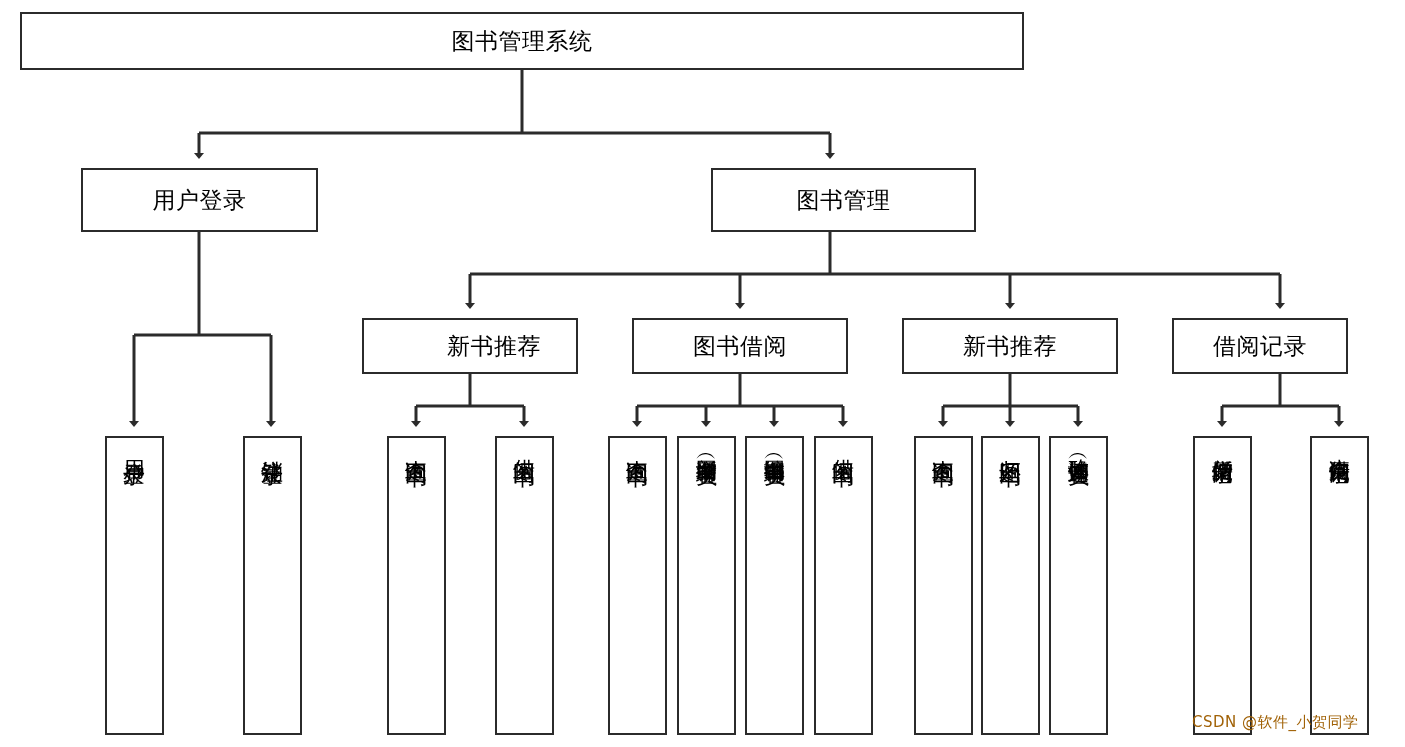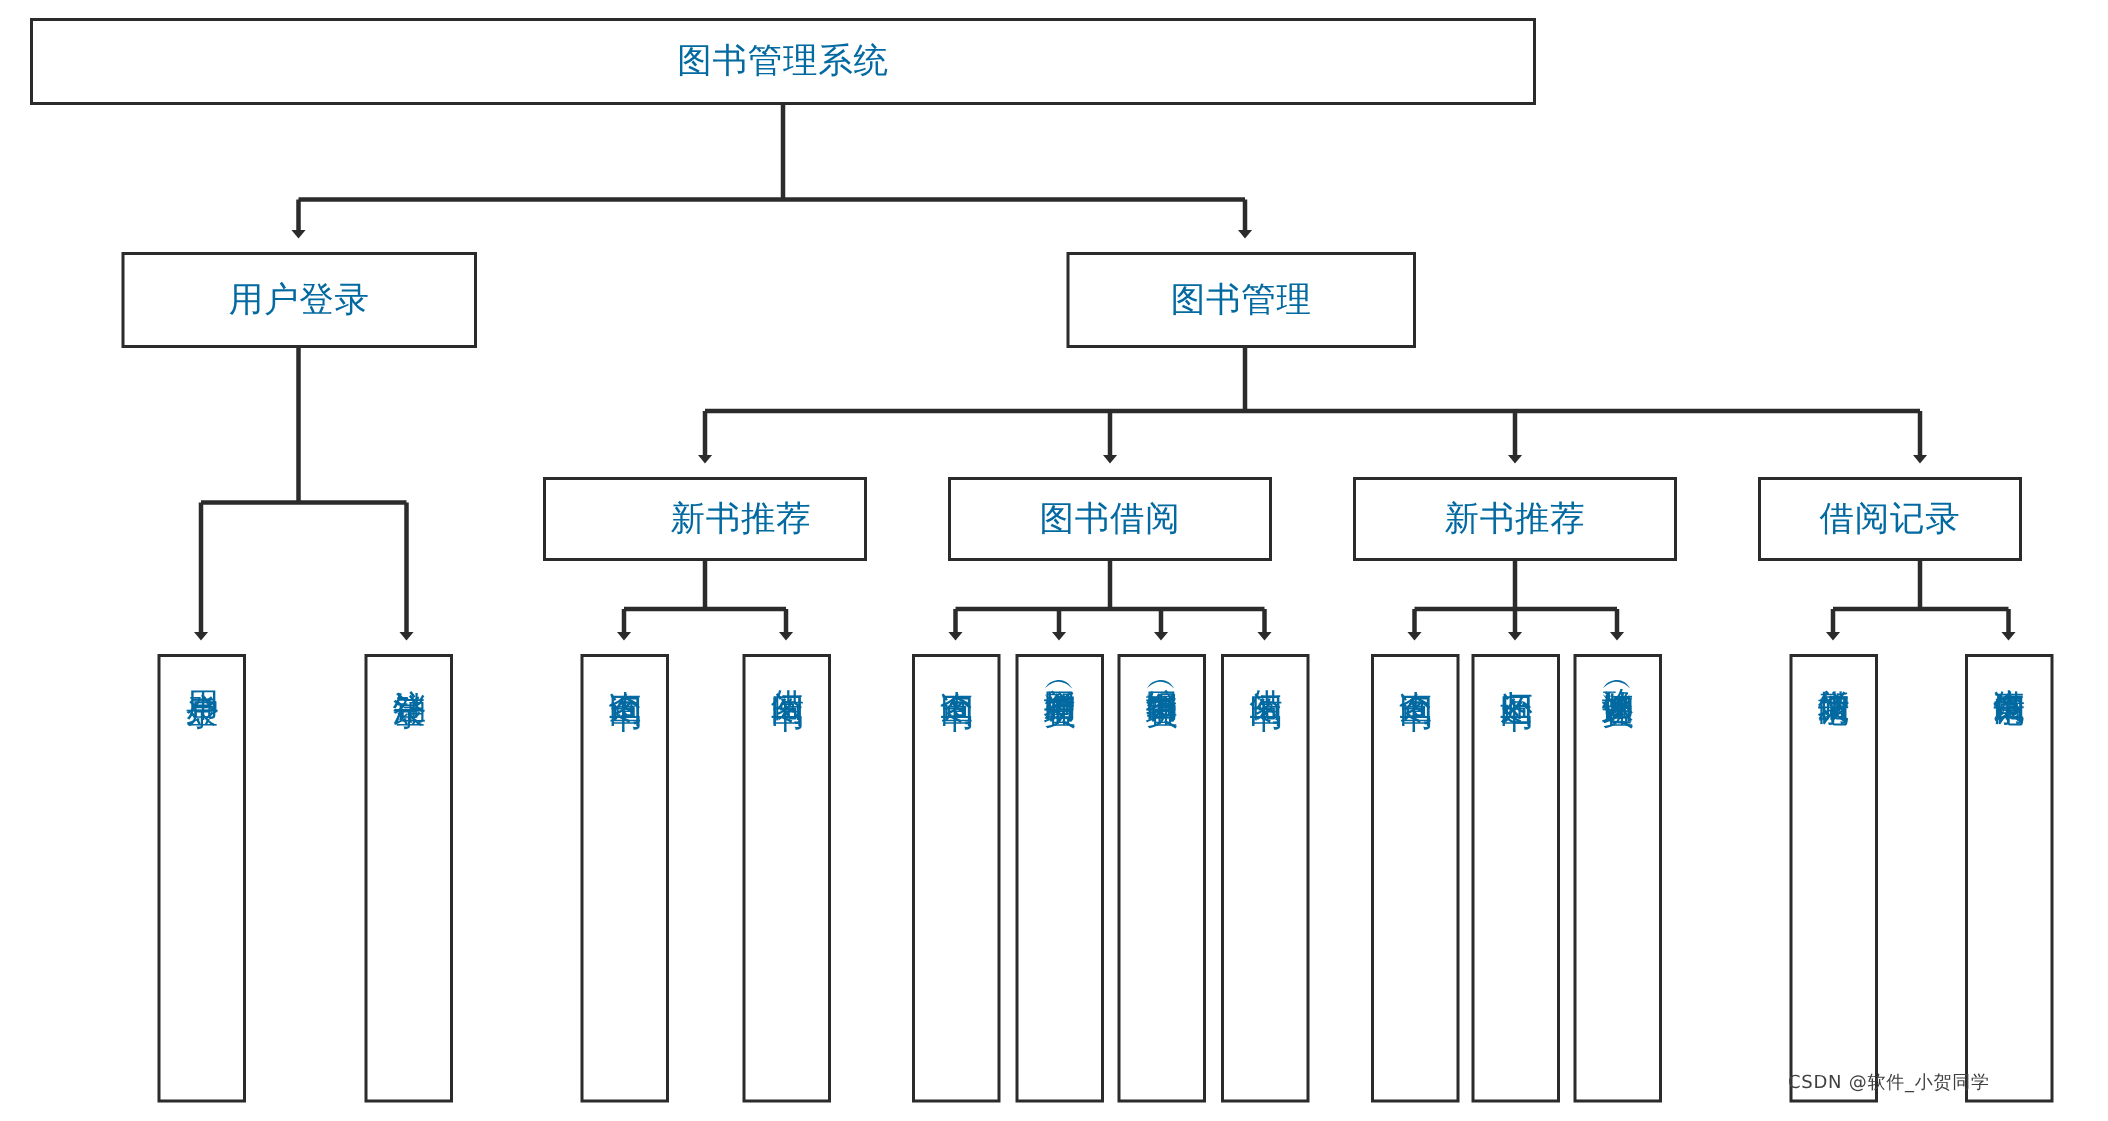--- a/index.html
+++ b/index.html
@@ -33,21 +33,21 @@
     display: flex;
     align-items: center;
     justify-content: center;
     color: #1a1a1a;
   }
   .node .label {
     display: block;
     text-align: center;
     line-height: 1.22;
     letter-spacing: 0.5px;
-    color: #0369a1;
+    color: #000000;
   }
   .node.horizontal .label {
     writing-mode: horizontal-tb;
     font-size: 23px;
   }
   .node.vertical {
     align-items: flex-start;
     justify-content: center;
     padding-top: 4px;
   }
@@ -58,22 +58,22 @@
     line-height: 1.05;
     letter-spacing: 2px;
     white-space: nowrap;
   }
   .node.vertical.tall-text .label {
     font-size: 21px;
     letter-spacing: 1px;
   }
   .watermark {
     position: absolute;
-    font-size: 12px;
-    color: #404040;
+    font-size: 15px;
+    color: #a16207;
     white-space: nowrap;
     letter-spacing: 0.5px;
   }
 </style>
 </head>
 <body>
 
 <div id="canvas">
 
   <svg id="edges" viewBox="0 0 1405 747" xmlns="http://www.w3.org/2000/svg">
@@ -126,21 +126,21 @@
     </g>
   </svg>
 
   <div class="node horizontal" style="left:20px; top:12px; width:1004px; height:58px;">
     <span class="label">图书管理系统</span>
   </div>
 
   <div class="node horizontal" style="left:81px; top:168px; width:237px; height:64px;">
     <span class="label">用户登录</span>
   </div>
-  <div class="node horizontal" style="left:711px; top:168px; width:233px; height:64px;">
+  <div class="node horizontal" style="left:711px; top:168px; width:265px; height:64px;">
     <span class="label">图书管理</span>
   </div>
 
   <div class="node horizontal" style="left:362px; top:318px; width:216px; height:56px;padding-left:48px;">
     <span class="label">新书推荐</span>
   </div>
   <div class="node horizontal" style="left:632px; top:318px; width:216px; height:56px;justify-content:center;">
     <span class="label">图书借阅</span>
   </div>
   <div class="node horizontal" style="left:902px; top:318px; width:216px; height:56px;">

